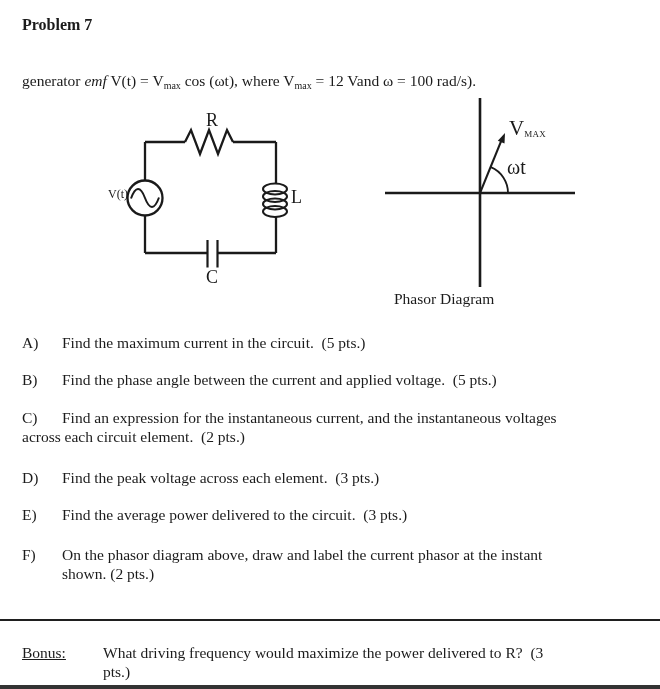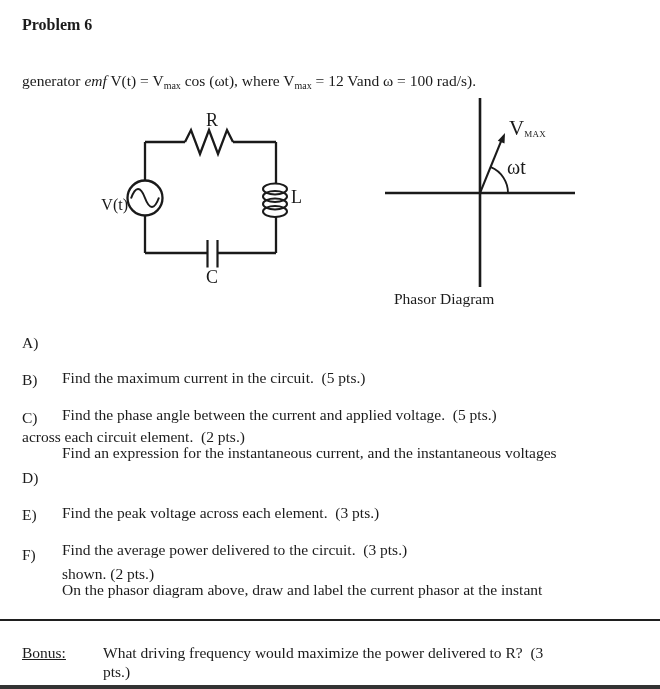--- a/index.html
+++ b/index.html
@@ -6,31 +6,31 @@
   body{width:660px;height:689px;background:#ffffff;position:relative;overflow:hidden;
        font-family:"Liberation Serif", serif;color:#1b1b1b;}
   .abs{position:absolute;}
   .pre{white-space:pre;}
   .title{left:22px;top:5px;font-size:16px;font-weight:bold;}
   .intro{left:22px;top:38px;font-size:15.5px;line-height:18.7px;width:620px;}
   .intro em{}
   sub.small{font-size:10px;vertical-align:-3px;line-height:0;}
   
   .r-label{left:202px;top:110px;width:20px;text-align:center;font-size:18px;}
-  .vt-label{left:86px;top:196px;width:42px;text-align:right;font-size:16px;}
+  .vt-label{left:86px;top:187px;width:42px;text-align:right;font-size:12px;}
   .l-label{left:291px;top:187px;font-size:18px;}
   .c-label{left:202px;top:267px;width:20px;text-align:center;font-size:18px;}
   .vmax-label{left:509px;top:116px;font-size:21px;}
   .vmax-label .subcap{font-size:9px;vertical-align:-2px;letter-spacing:0.3px;}
   .wt-label{left:507px;top:156px;font-size:20px;}
   .phasor-caption{left:394px;top:290px;font-size:15.5px;}
   
   .item{left:22px;width:630px;font-size:15.5px;line-height:19px;}
   .item .ilabel{position:absolute;left:0;top:0;}
-  .item .iline1{position:absolute;left:40px;top:0;white-space:pre;margin-top:35px;}
+  .item .iline1{position:absolute;left:40px;top:0;white-space:pre;}
   .item .iline2-full{position:absolute;left:0;top:19px;white-space:pre;}
   .item .iline2-hang{position:absolute;left:40px;top:19px;white-space:pre;}
   .divider{left:0;top:619px;width:660px;height:2px;background:#1f1f1f;}
   .bonus{left:22px;top:643px;width:630px;font-size:15.5px;line-height:19px;}
   .bonus .blabel{position:absolute;left:0;top:0;text-decoration:underline;}
   .bonus .bline1{position:absolute;left:81px;top:0;white-space:pre;text-align:right;}
   .bonus .bline2{position:absolute;left:81px;top:19px;white-space:pre;}
   .bottom-bar{left:0;top:685px;width:660px;height:4px;background:#333333;}
   svg{position:absolute;left:0;top:0;}
 </style>
@@ -57,21 +57,21 @@
     <path d="M207.5,240 V267.5 M217.5,240 V267.5" stroke-width="2.2"></path>
   </g>
   <g stroke="#1a1a1a" fill="none">
     <path stroke-width="2.6" d="M480,98 V287 M385,193 H575"></path>
     <line x1="480" y1="193" x2="502" y2="139" stroke-width="2"></line>
     <polygon points="505,133 504.5,143.6 497.8,140.8" fill="#1a1a1a" stroke="none"></polygon>
     <path stroke-width="1.8" d="M508,193 A28,28 0 0 0 490.9,167.2"></path>
   </g>
 </svg>
 
-<h1 class="abs title">Problem 6</h1>
+<h1 class="abs title">Problem 7</h1>
 
 <p class="abs intro">
   <br>
   <span><span>generator </span><em>emf</em><span> V(t) = V</span><sub class="small">max</sub><span> cos (ωt), where V</span><sub class="small">max</sub><span> = 12 Vand ω = 100 rad/s).</span></span>
 </p>
 
 <div class="abs r-label">R</div>
 <div class="abs vt-label">V(t)</div>
 <div class="abs l-label">L</div>
 <div class="abs c-label">C</div>

